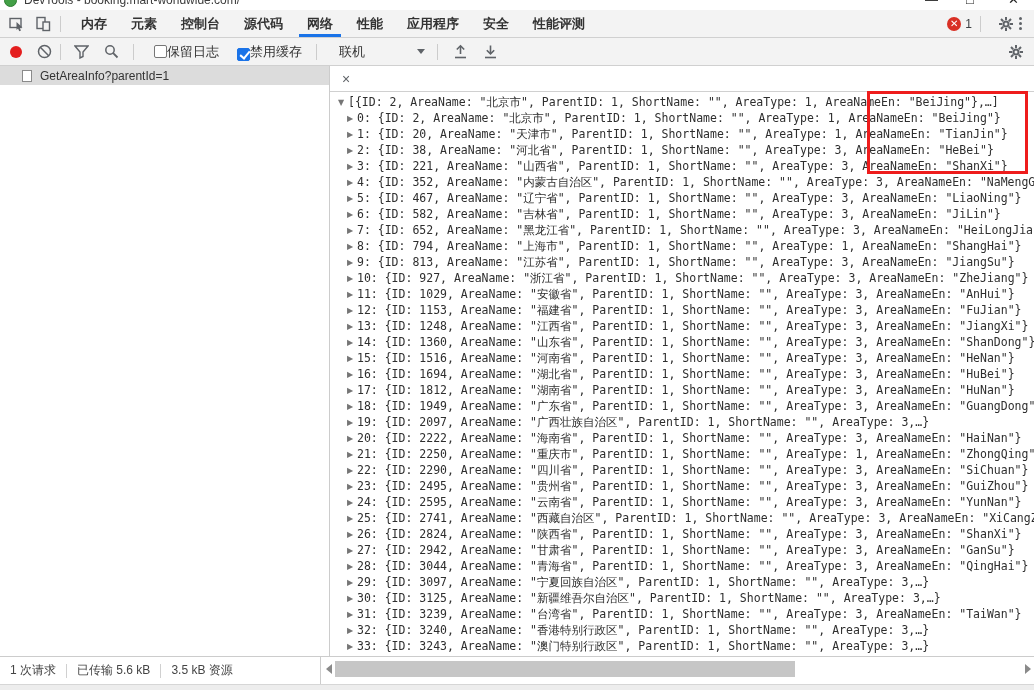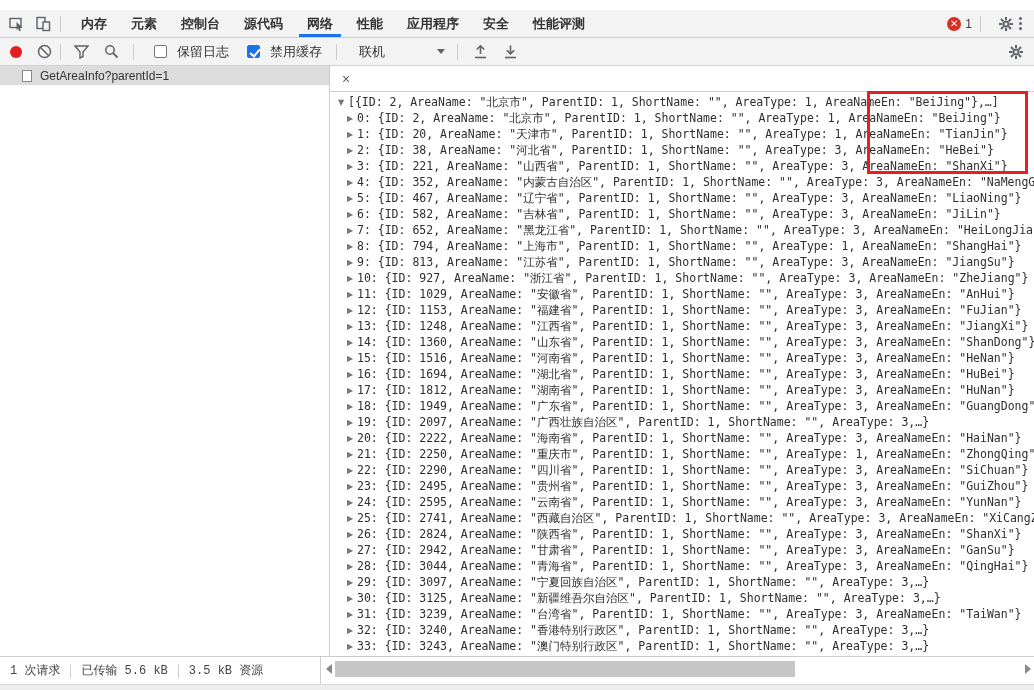--- a/index.html
+++ b/index.html
@@ -39,21 +39,21 @@
   
   #nettoolbar { left:0; top:38px; width:1034px; height:28px; background:#f3f3f3;
     border-bottom:1px solid #d0d0d0; display:flex; align-items:center; }
   #record-dot { width:12px; height:12px; border-radius:50%; background:#e41e1e; margin-left:10px; flex:none; }
   .icon16 { width:16px; height:16px; margin-left:14px; flex:none; display:flex; align-items:center; justify-content:center; }
   .cb-row { display:flex; align-items:center; margin-left:12px; }
   .checkbox { width:13px; height:13px; border:1px solid #767676; background:#fff; border-radius:2px; flex:none; }
   .checkbox.checked { background:#1a73e8; border-color:#1a73e8; position:relative; }
   .checkbox.checked::after { content:""; position:absolute; left:3.5px; top:0.5px; width:4px; height:8px;
     border:solid #fff; border-width:0 2px 2px 0; transform:rotate(40deg); }
-  .cb-label { font-size:13px; color:#333; margin-left:10px; }
+  .cb-label { font-size:13px; color:#333; margin-left:0; }
   #throttle { display:flex; align-items:center; margin-left:14px; font-size:13px; color:#333;font-family:Liberation Serif, serif; }
   #throttle .caret { width:0; height:0; border-left:4px solid transparent; border-right:4px solid transparent;
     border-top:5px solid #5f6368; margin-left:52px; }
   #net-gear { margin-left:auto; margin-right:10px; }
 
   
   #leftpanel { left:0; top:66px; width:330px; height:590px; background:#fff; border-right:1px solid #ccc; }
   #leftpanel-header { height:27px; border-bottom:1px solid #ccc; display:flex; align-items:center;
     padding-left:8px; font-size:12px; color:#333; background:#fdfdfd; }
   .req-row { height:19px; display:flex; align-items:center; padding-left:22px; font-size:12px; color:#333; }
@@ -77,38 +77,45 @@
   .json-row.summary { padding-left:8px; }
   .tri { display:inline-block; font-size:8px; color:#757575; width:10px;
     font-family:"DejaVu Sans",sans-serif; vertical-align:1px; }
 
   
   #annotation { left:867px; top:91px; width:161px; height:83px; border:3px solid #ee1c1c; z-index:50; }
 
   
   #statusbar { left:0; top:656px; width:321px; height:28px; background:#fff;
     border-top:1px solid #ccc; border-right:1px solid #ccc; display:flex; align-items:center;
-    font-size:12px; color:#444;font-family:Liberation Mono, monospace; }
+    font-size:12px; color:#444; }
   .st-item { padding:0 10px; }
   .st-sep { width:1px; height:14px; background:#d0d0d0; }
   #hscroll-zone { left:321px; top:656px; width:713px; height:28px; background:#fff; border-top:1px solid #ccc; }
   #hscroll-left { position:absolute; left:5px; top:7px; width:0; height:0;
     border-top:5px solid transparent; border-bottom:5px solid transparent; border-right:6px solid #8a8a8a; }
   #hscroll-thumb { position:absolute; left:14px; top:4px; width:460px; height:16px; background:#c6c6c6; }
   #hscroll-right { position:absolute; right:3px; top:7px; width:0; height:0;
     border-top:5px solid transparent; border-bottom:5px solid transparent; border-left:6px solid #8a8a8a; }
   #bottomstrip { left:0; top:684px; width:1034px; height:6px; background:#ededed; border-top:1px solid #d6d6d6; }
 
   svg { display:block; }
 </style>
 </head>
 <body>
 
 <div id="stage">
 
+  <div class="abs" id="titlebar">
+    <span id="favicon"></span>
+    <span id="title-text">DevTools - booking.mart-worldwide.com/</span>
+    <span class="winctl" id="win-min">—</span>
+    <span class="winctl" id="win-max">□</span>
+    <span class="winctl" id="win-close">✕</span>
+  </div>
 
   <div class="abs" id="tabbar">
     <span class="tb-icon">
       <svg width="16" height="16" viewBox="0 0 16 16">
         <rect x="1" y="2.5" width="11" height="9" fill="none" stroke="#5f6368" stroke-width="1.4"></rect>
         <path d="M7.5 6 L13.5 11.5 L10.6 11.8 L12 14.6 L10.3 15.3 L9 12.5 L7.5 14 Z" fill="#5f6368"></path>
       </svg>
     </span>
     <span class="tb-icon">
       <svg width="16" height="16" viewBox="0 0 16 16">
@@ -203,21 +210,21 @@
       <svg width="15" height="15" viewBox="0 0 15 15">
         <circle cx="6" cy="6" r="4.2" fill="none" stroke="#5f6368" stroke-width="1.5"></circle>
         <line x1="9.2" y1="9.2" x2="13.5" y2="13.5" stroke="#5f6368" stroke-width="1.8"></line>
       </svg>
     </span>
     <span class="vsep" style="margin-left:14px;"></span>
     <label class="cb-row">
       <span class="checkbox"></span>
       <span class="cb-label">保留日志</span>
     </label>
-    <label class="cb-row" style="margin-left:18px;">
+    <label class="cb-row" style="margin-left:18px;align-items:flex-end;">
       <span class="checkbox checked"></span>
       <span class="cb-label">禁用缓存</span>
     </label>
     <span class="vsep" style="margin-left:14px;"></span>
     <div id="throttle">
       <span>联机</span>
       <span class="caret"></span>
     </div>
     <span class="vsep" style="margin-left:12px;"></span>
     <span class="icon16" style="margin-left:6px;">

